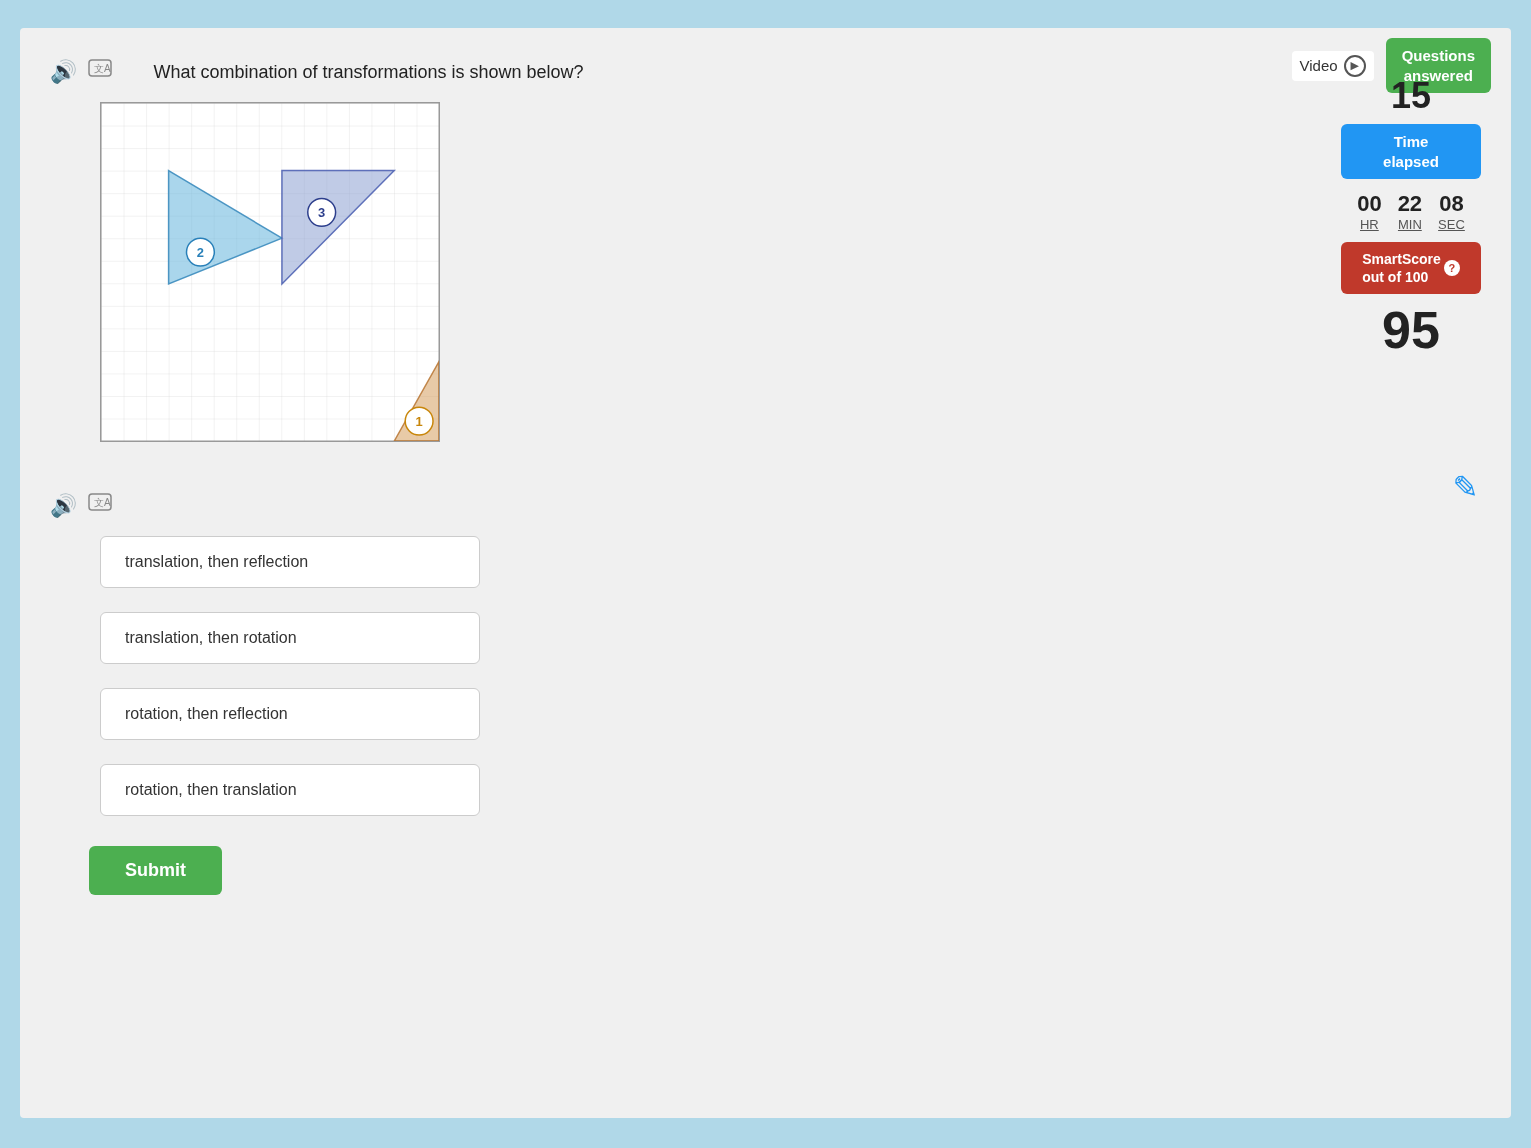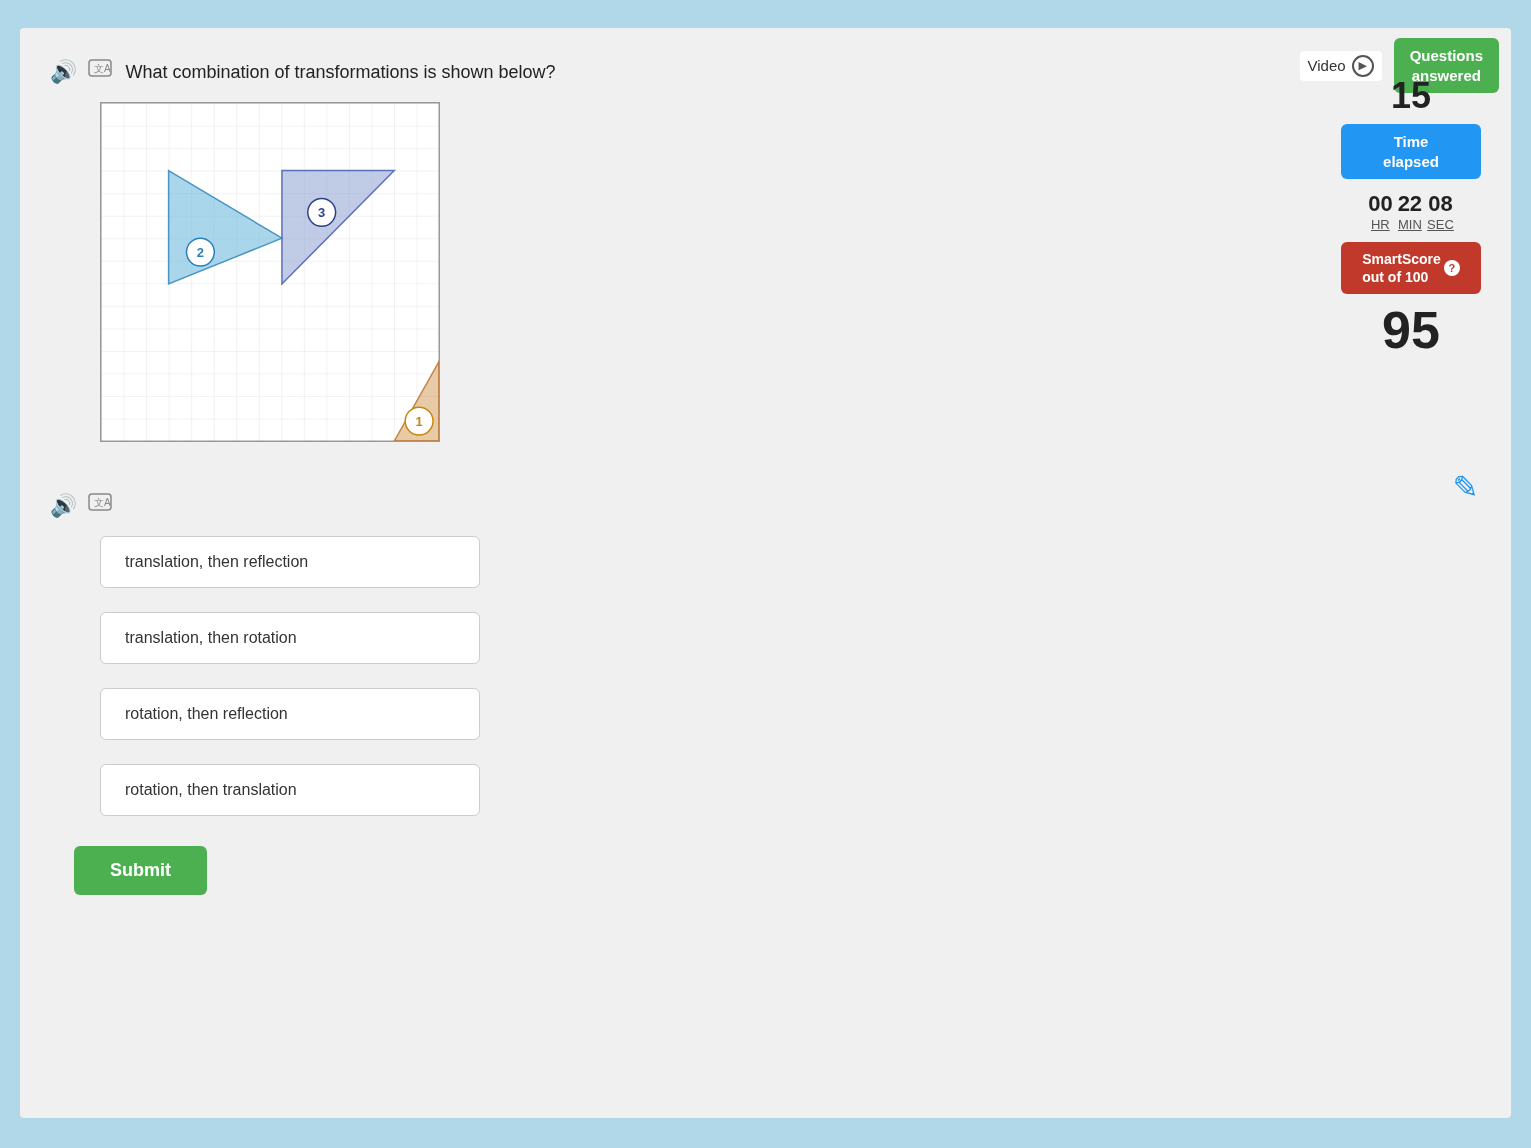--- a/index.html
+++ b/index.html
@@ -19,21 +19,21 @@
       min-height: 1090px;
       border-radius: 4px;
       position: relative;
       padding: 20px 20px 20px 30px;
     }
 
     
     .top-bar {
       position: absolute;
       top: 10px;
-      right: 12px;
+      right: 20px;
       display: flex;
       align-items: center;
       gap: 12px;
     }
 
     .video-btn {
       background: white;
       border: none;
       display: flex;
       align-items: center;
@@ -98,21 +98,21 @@
       font-size: 15px;
       font-weight: bold;
       cursor: pointer;
       text-align: center;
       line-height: 1.3;
       width: 140px;
     }
 
     .time-display {
       display: flex;
-      gap: 5px;
+      gap: 16px;
       align-items: flex-start;
       margin-top: 2px;
     }
 
     .time-unit {
       display: flex;
       flex-direction: column;
       align-items: center;
     }
 
@@ -200,20 +200,21 @@
     .translate-icon {
       background: none;
       border: none;
       cursor: pointer;
       font-size: 16px;
     }
 
     .question-text {
       font-size: 18px;
       color: #222;
+      margin-left: 28px;
     }
 
     
     .diagram-area {
       margin-left: 50px;
       margin-bottom: 30px;
       position: relative;
       width: 360px;
       height: 360px;
     }
@@ -260,21 +261,21 @@
       color: #333;
       cursor: pointer;
       width: 380px;
       text-align: left;
       transition: background 0.15s;
     }
 
     
     .submit-section {
       margin-top: 30px;
-      margin-left: 0;
+      margin-left: 15px;
       padding-left: 24px;
     }
 
     .submit-btn {
       background: #4caf50;
       color: white;
       border: none;
       border-radius: 6px;
       padding: 14px 36px;
       font-size: 18px;

